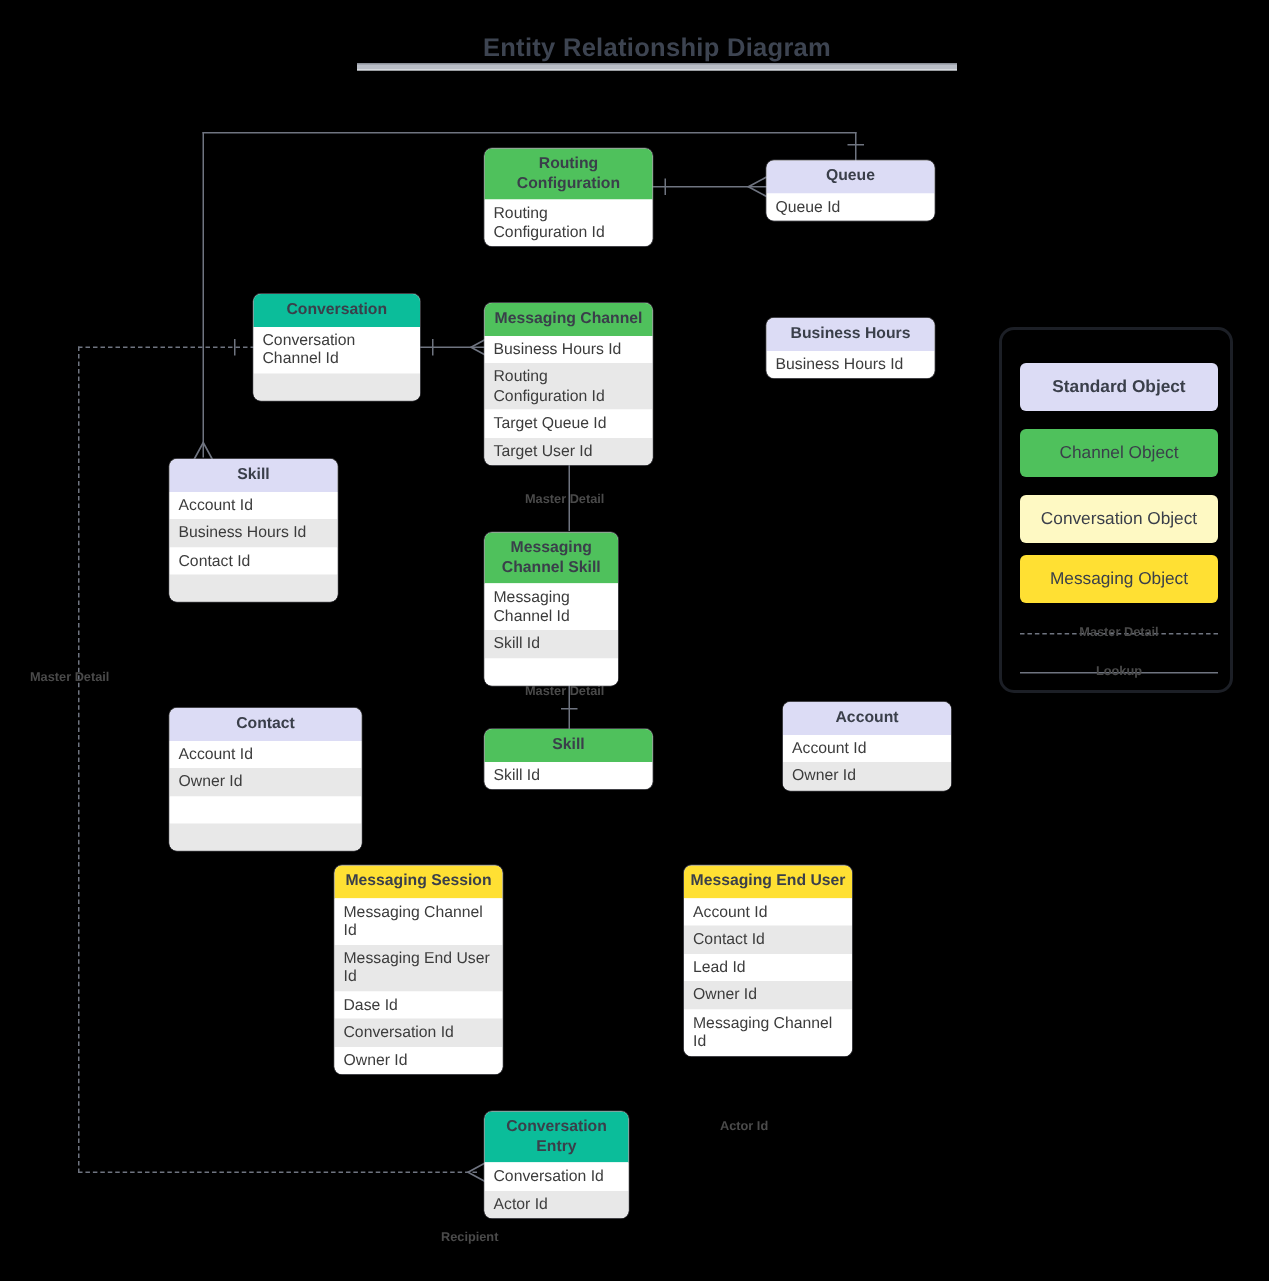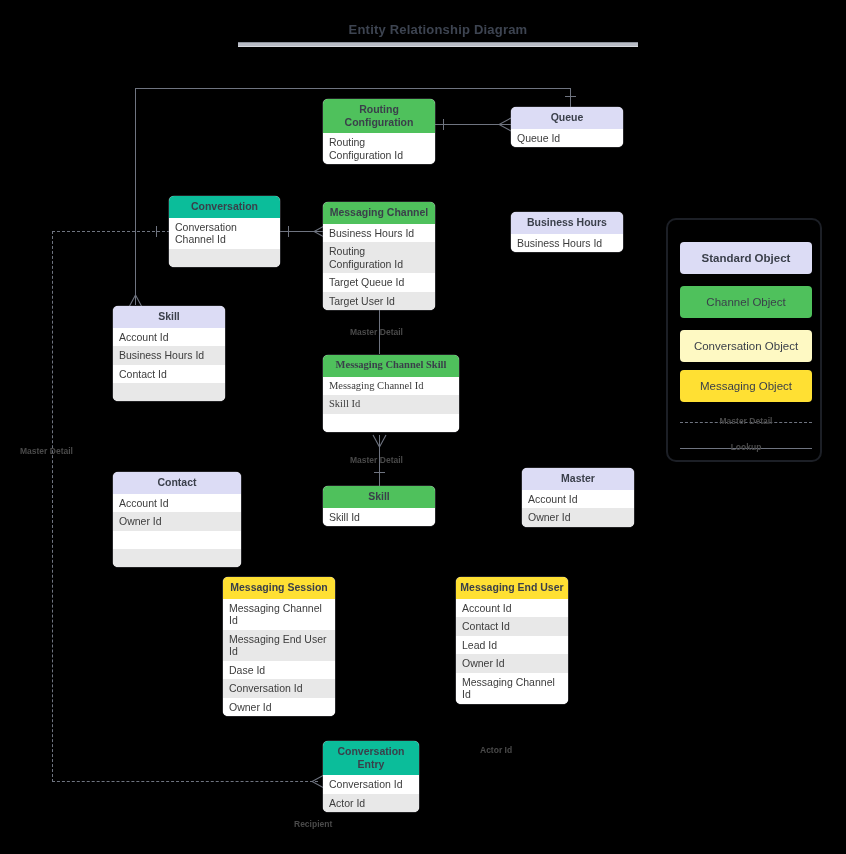--- a/index.html
+++ b/index.html
@@ -16,21 +16,21 @@
     overflow: hidden;
   }
 
   
   #diagram-title {
     position: absolute;
     left: 238px;
     top: 22px;
     width: 400px;
     text-align: center;
-    font-size: 13px;
+    font-size: 17px;
     font-weight: bold;
     color: #3d4451;
     letter-spacing: .2px;
   }
   #title-rule {
     position: absolute;
     left: 238px;
     top: 42px;
     width: 400px;
     height: 3px;
@@ -278,21 +278,21 @@
   <div class="entity" style="left:113px; top:306px; width:112px;">
     <div class="entity-header h-standard">Skill</div>
     <div class="fields">
       <div class="field">Account Id</div>
       <div class="field alt">Business Hours Id</div>
       <div class="field">Contact Id</div>
       <div class="field alt empty"></div>
     </div>
   </div>
 
-  <div class="entity" style="left:323px; top:355px; width:136px;font-family:Liberation Serif, serif;">
+  <div class="entity" style="left:323px; top:355px; width:89px;">
     <div class="entity-header h-channel two-line">Messaging Channel Skill</div>
     <div class="fields">
       <div class="field">Messaging Channel Id</div>
       <div class="field alt">Skill Id</div>
       <div class="field empty"></div>
     </div>
   </div>
 
   <div class="entity" style="left:323px; top:486px; width:112px;">
     <div class="entity-header h-channel">Skill</div>
@@ -305,21 +305,21 @@
     <div class="entity-header h-standard">Contact</div>
     <div class="fields">
       <div class="field">Account Id</div>
       <div class="field alt">Owner Id</div>
       <div class="field empty"></div>
       <div class="field alt empty"></div>
     </div>
   </div>
 
   <div class="entity" style="left:522px; top:468px; width:112px;">
-    <div class="entity-header h-standard">Master</div>
+    <div class="entity-header h-standard">Account</div>
     <div class="fields">
       <div class="field">Account Id</div>
       <div class="field alt">Owner Id</div>
     </div>
   </div>
 
   <div class="entity" style="left:223px; top:577px; width:112px;">
     <div class="entity-header h-msg">Messaging Session</div>
     <div class="fields">
       <div class="field">Messaging Channel Id</div>

